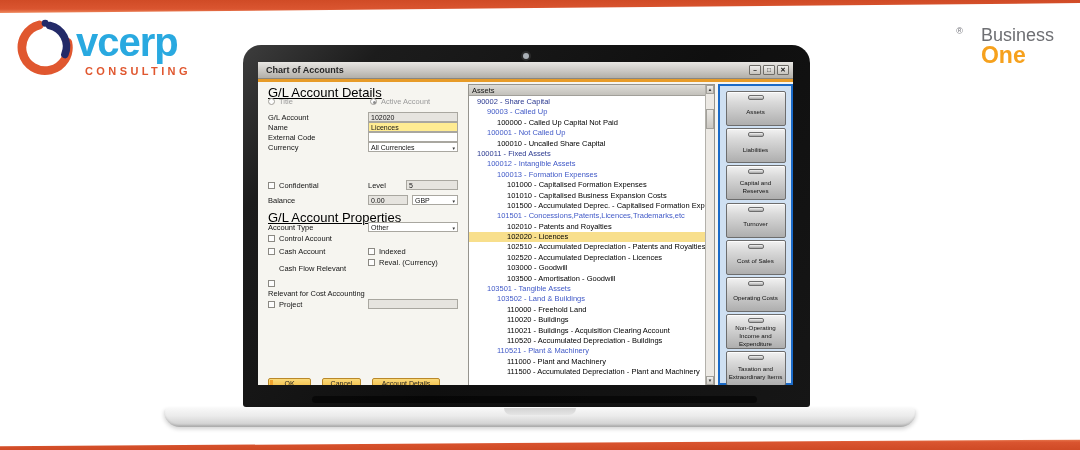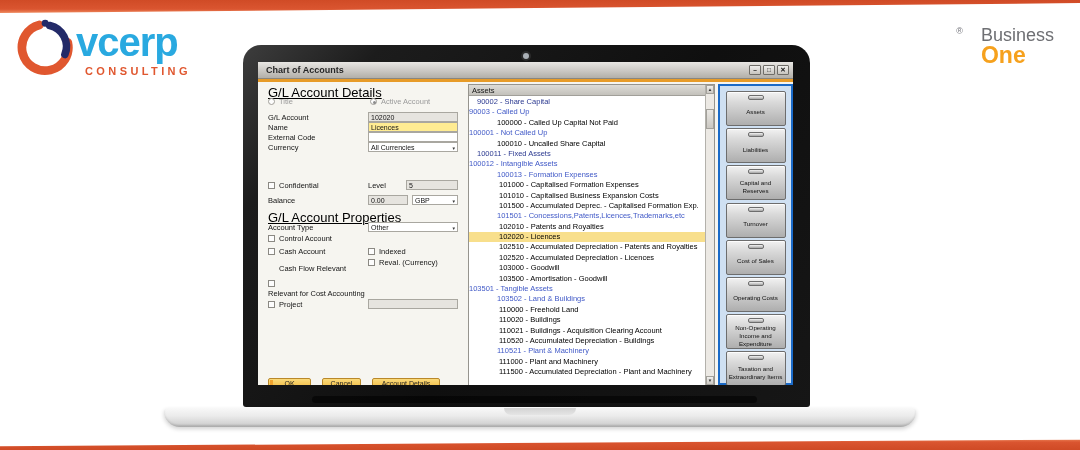--- a/index.html
+++ b/index.html
@@ -79,22 +79,22 @@
   .btn-ok::before { content:""; position:absolute; left:1px; top:1px; bottom:1px; width:3px; background:#f0a32e; }
 
   
   .tree-panel { position:absolute; left:210px; top:2px; width:247px; bottom:0;
     background:#ffffff; border:1px solid #96948e; border-bottom:none; }
   .tree-header { position:absolute; top:0; left:0; right:9px; height:11px;
     background:linear-gradient(#dedcd7,#c3c1bb); border-bottom:1px solid #a19f99;
     font-size:7.5px; line-height:11px; padding-left:3px; color:#141414; }
   .tree-rows { position:absolute; top:12px; left:0; right:9px; bottom:0; overflow:hidden; }
   .trow { height:10.4px; line-height:10.4px; font-size:7.5px; white-space:nowrap; color:#000; overflow:hidden; }
-  .lvl-1 { padding-left:8px; }  .lvl-2 { }
-  .lvl-3 { padding-left:28px; } .lvl-4 { padding-left:30px; }
+  .lvl-1 { padding-left:8px; }  .lvl-2 { padding-left:18px; }
+  .lvl-3 { padding-left:28px; } .lvl-4 { padding-left:38px; }
   .st-group { color:#2b3990; } .st-sub { color:#4059c7; } .st-leaf { color:#000; }
   .trow.selected { background:#f8df8c; }
   .tree-scroll { position:absolute; top:0; right:0; width:9px; bottom:0;
     background:#ece9e4; border-left:1px solid #b3b1ab; }
   .scroll-btn { position:absolute; left:0; right:0; height:9px; border:1px solid #a3a19b;
     background:linear-gradient(#f1f0ed,#ccc9c3); font-size:4.5px; line-height:7px; text-align:center; color:#333; }
   .scroll-up { top:0; } .scroll-down { bottom:0; }
   .scroll-thumb { position:absolute; left:0; right:0; top:24px; height:20px;
     border:1px solid #a3a19b; background:linear-gradient(#eae8e4,#cbc8c2); }
 

